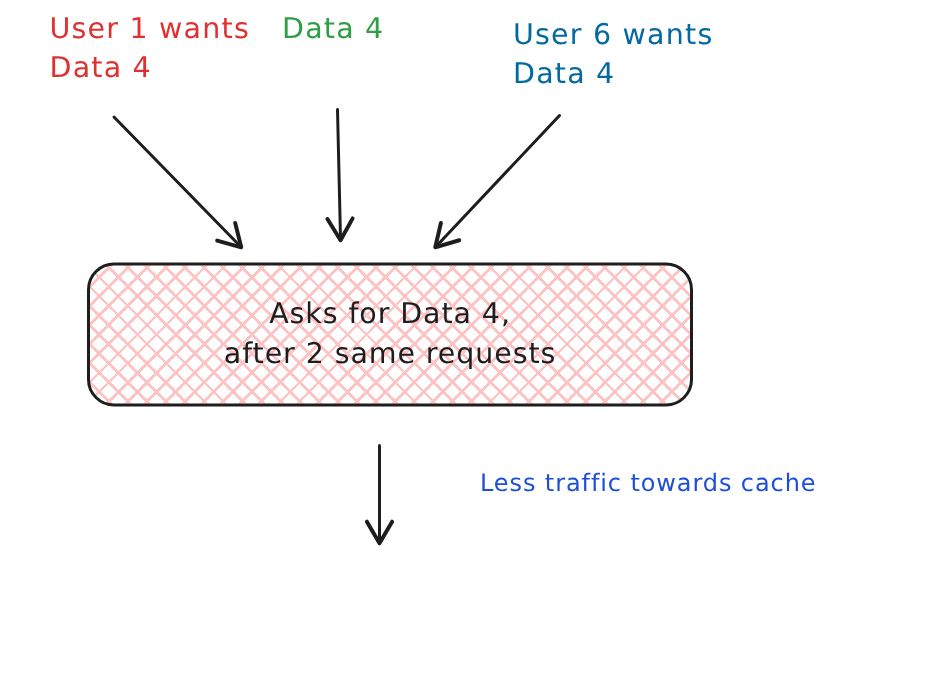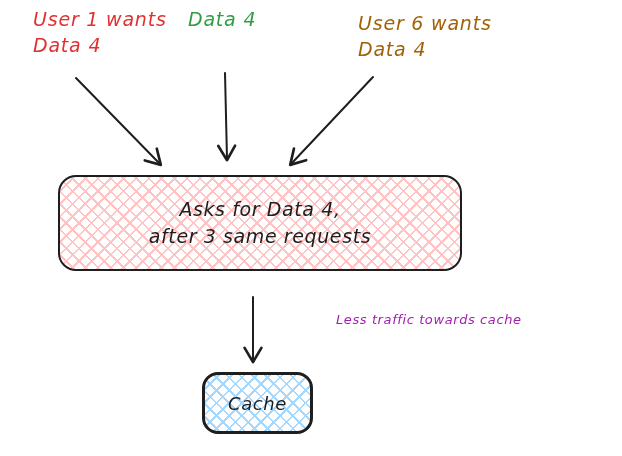--- a/index.html
+++ b/index.html
@@ -7,21 +7,20 @@
     padding: 0;
     background: #ffffff;
     font-family: "DejaVu Sans", sans-serif;
   }
   .canvas {
     position: relative;
     width: 622px;
     height: 456px;
     background: #ffffff;
     overflow: hidden;
-    font-style: italic;
   }
   .arrows-layer {
     position: absolute;
     left: 0;
     top: 0;
     pointer-events: none;
   }
   .arrows-layer line {
     stroke: #1e1e1e;
     stroke-width: 2;
@@ -54,24 +53,24 @@
   }
   .request-box-text {
     text-align: center;
     color: #1e1e1e;
     font-size: 19px;
     line-height: 27px;
     letter-spacing: 0.6px;
   }
   .annotation {
     position: absolute;
-    left: 336px;
+    left: 320px;
     top: 312px;
-    color: #a21caf;
-    font-size: 13px;
+    color: #1d4ed8;
+    font-size: 16px;
     letter-spacing: 0.6px;
     white-space: nowrap;
   }
   .cache-box {
     position: absolute;
     left: 202px;
     top: 372px;
     width: 111px;
     height: 62px;
     box-sizing: border-box;
@@ -110,31 +109,28 @@
 
   <div class="user-label" style="left: 33px; top: 6px; color: rgb(224, 49, 49);">
     <div>User 1 wants</div>
     <div>Data 4</div>
   </div>
 
   <div class="user-label" style="left: 188px; top: 6px; color: rgb(47, 158, 68);">
     <div>Data 4</div>
   </div>
 
-  <div class="user-label" style="left: 342px; top: 10px; color: #a16207; margin-left: 16px;">
+  <div class="user-label" style="left: 342px; top: 10px; color: #0369a1;">
     <div>User 6 wants</div>
     <div>Data 4</div>
   </div>
 
   <div class="request-box">
     <div class="request-box-text">
       <div>Asks for Data 4,</div>
-      <div>after 3 same requests</div>
+      <div>after 2 same requests</div>
     </div>
   </div>
 
   <div class="annotation">Less traffic towards cache</div>
 
-  <div class="cache-box">
-    <span class="cache-box-label">Cache</span>
-  </div>
 
 </div>
 
 </body></html>

